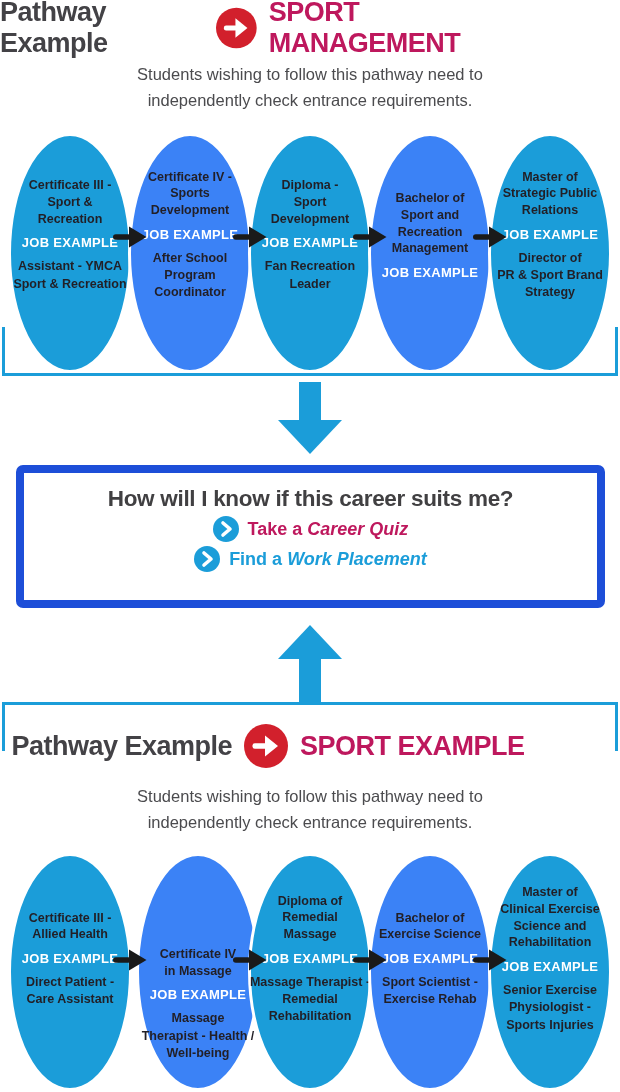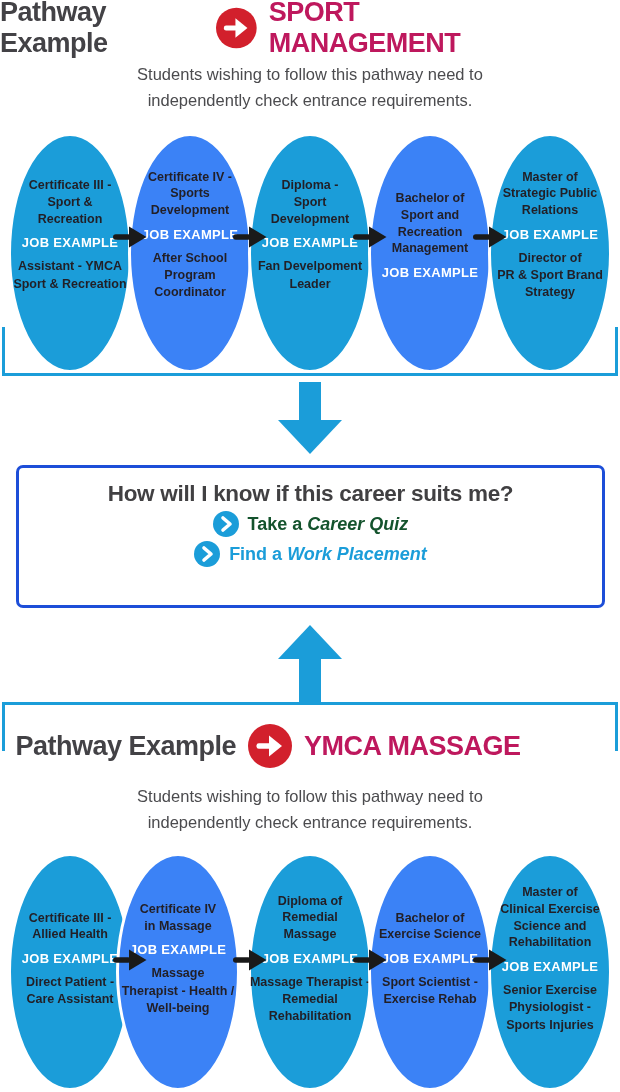--- a/index.html
+++ b/index.html
@@ -60,30 +60,30 @@
   #up-arrow { top:625px; }
   .stem { width:22px; margin:0 auto; background:#1b9dd9; }
   .stem-down { height:38px; }
   .stem-up { height:44px; }
   .head-down { width:0; height:0; border-left:32px solid transparent; border-right:32px solid transparent; border-top:34px solid #1b9dd9; }
   .head-up   { width:0; height:0; border-left:32px solid transparent; border-right:32px solid transparent; border-bottom:34px solid #1b9dd9; }
 
   
   .careers-box {
     position:absolute; left:16px; top:465px; width:589px; height:143px;
-    box-sizing:border-box; border:3px solid #1d4ed8; border-radius:7px;
+    box-sizing:border-box; border:8px solid #1d4ed8; border-radius:7px;
   }
   .careers-title {
     margin-top:13px; text-align:center; font-size:22.5px; font-weight:700;
     color:#414042; letter-spacing:-0.3px;
   }
   .bullet { display:flex; align-items:center; justify-content:center; gap:9px; margin-top:4px; }
   .bullet:first-of-type { margin-top:8px; }
   .bullet-icon { width:26px; height:26px; flex-shrink:0; }
-  .bullet-text { font-size:18px; font-weight:700; color:#14532d; white-space:pre; }
+  .bullet-text { font-size:18px; font-weight:700; color:#be185d; white-space:pre; }
   .bullet-text .it { font-style:italic; }
   .bullet-blue .bullet-text { color:#1b9dd9; }
 </style>
 </head>
 <body>
 
 <div class="page">
 
   <div class="pathway-header" id="header1">
     <span class="hdr-prefix">Pathway Example</span>
@@ -113,21 +113,21 @@
     <div class="job-label">JOB EXAMPLE</div>
     <div class="job">After School
 Program
 Coordinator</div>
   </div>
   <div class="step row1-step tone-dark" style="left:248px;">
     <div class="qual">Diploma -
 Sport
 Development</div>
     <div class="job-label">JOB EXAMPLE</div>
-    <div class="job">Fan Develpoment
+    <div class="job">Fan Recreation
 Leader</div>
   </div>
   <div class="step row1-step tone-light" style="left:368px;">
     <div class="qual">Bachelor of
 Sport and
 Recreation
 Management</div>
     <div class="job-label">JOB EXAMPLE</div>
   </div>
   <div class="step row1-step tone-dark" style="left:488px;">
@@ -192,34 +192,34 @@
 
   <div class="frame" id="frame2"></div>
 
   <div class="pathway-header" id="header2">
     <span class="hdr-prefix">Pathway Example</span>
     <svg class="hdr-icon" width="44" height="44" viewBox="0 0 44 44">
       <circle cx="22" cy="22" r="22" fill="#D2202C"></circle>
       <rect x="8.5" y="19.2" width="15" height="5.6" rx="2.4" fill="#ffffff"></rect>
       <polygon points="21,11.5 34,22 21,32.5" fill="#ffffff"></polygon>
     </svg>
-    <span class="hdr-title">YMCA MASSAGE</span>
+    <span class="hdr-title">SPORT EXAMPLE</span>
   </div>
 
   <div class="note" id="note2">Students wishing to follow this pathway need to
 independently check entrance requirements.</div>
 
   <div class="step row2-step tone-dark" style="left:8px;">
     <div class="qual">Certificate III -
 Allied Health</div>
     <div class="job-label">JOB EXAMPLE</div>
     <div class="job">Direct Patient -
 Care Assistant</div>
   </div>
-  <div class="step row2-step tone-light" style="left:116px;">
+  <div class="step row2-step tone-light" style="left:136px;justify-content:flex-end;">
     <div class="qual">Certificate IV
 in Massage</div>
     <div class="job-label">JOB EXAMPLE</div>
     <div class="job">Massage
 Therapist - Health /
 Well-being</div>
   </div>
   <div class="step row2-step tone-dark" style="left:248px;">
     <div class="qual">Diploma of
 Remedial

